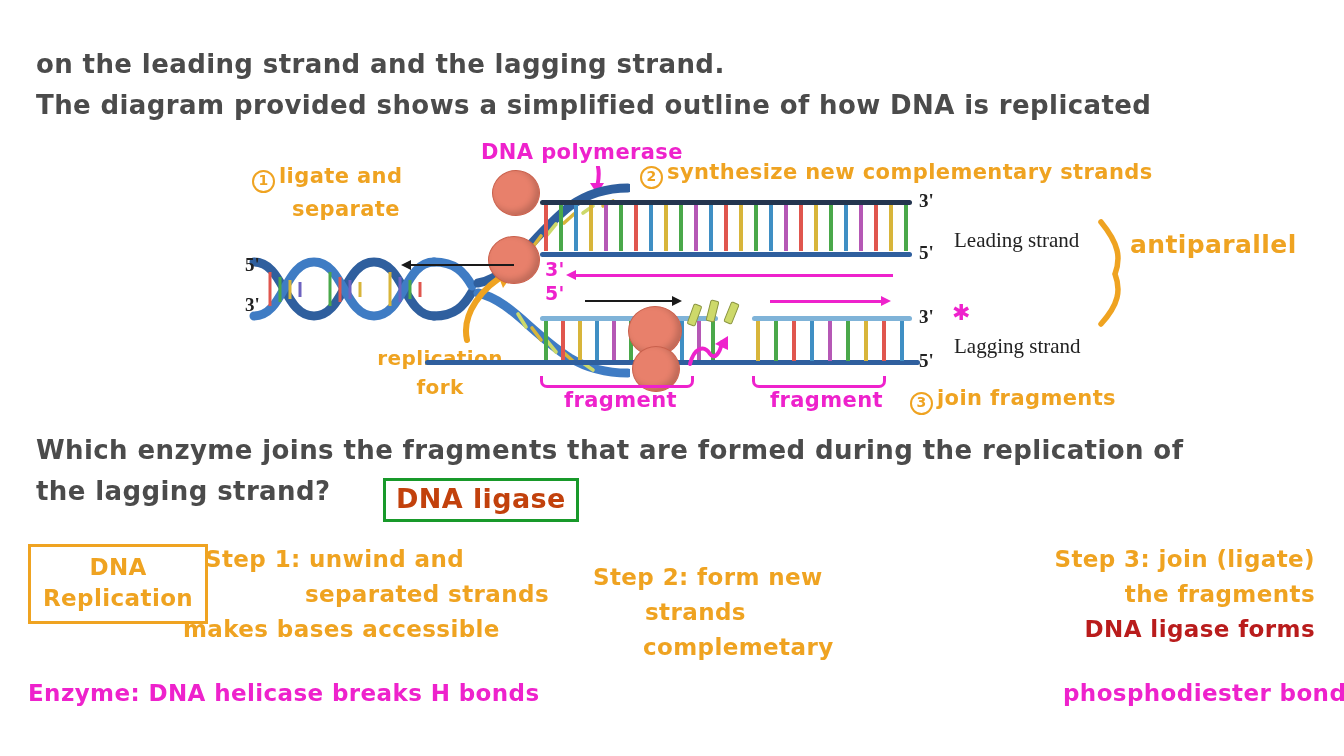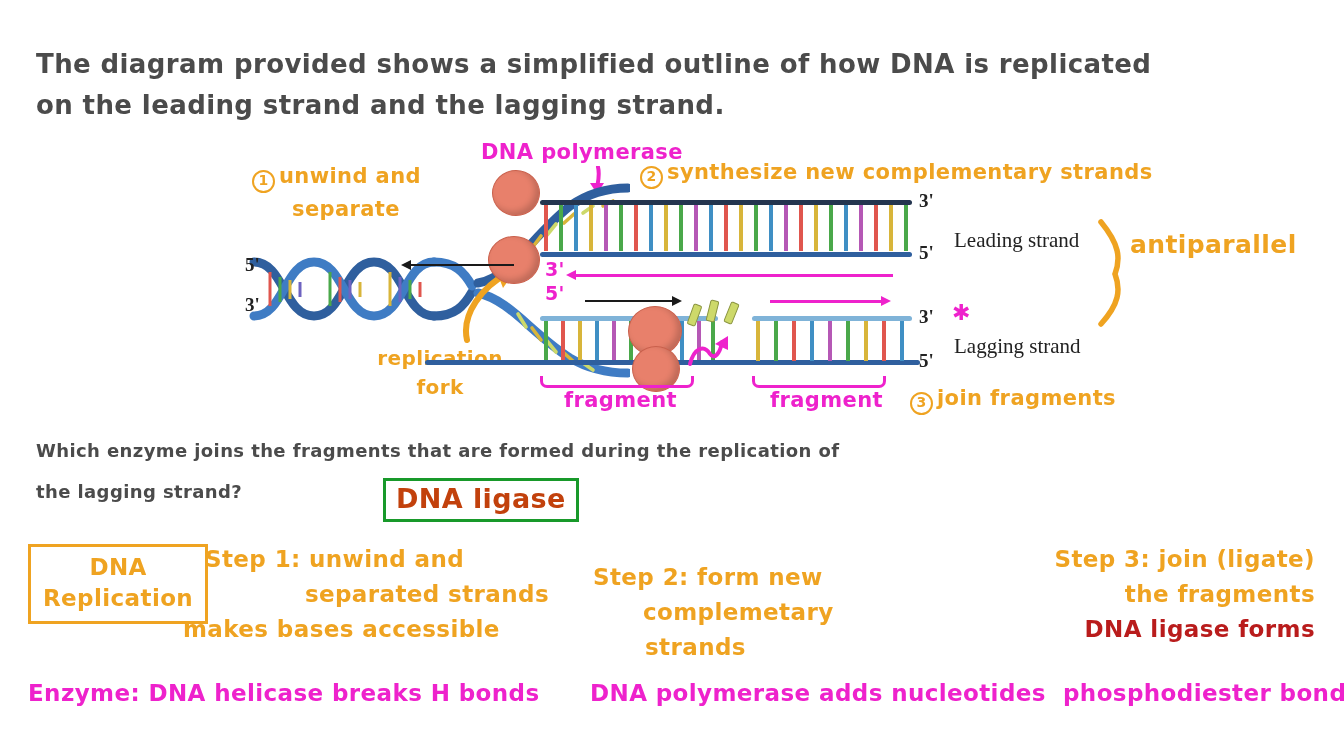--- a/index.html
+++ b/index.html
@@ -33,47 +33,47 @@
   .arrowline{position:absolute;height:2px;}
   .arrowline:after{content:"";position:absolute;top:-4px;width:0;height:0;
        border-top:5px solid transparent;border-bottom:5px solid transparent;}
   .ar-r:after{right:-9px;border-left:10px solid currentColor;}
   .ar-l:after{left:-9px;border-right:10px solid currentColor;}
   .arrowline{background:currentColor;}
   .brace{position:absolute;border:3px solid #ee22cc;border-top:none;border-radius:0 0 7px 7px;height:9px;}
   .freenuc{position:absolute;width:7px;height:20px;background:#cdd96a;border:1.4px solid #8a9440;border-radius:2px;}
   
   #question{position:absolute;left:36px;top:430px;width:1300px;color:#4b4b4b;
-            font-size:18px;line-height:41px;}
+            font-size:26px;line-height:41px;}
   #question .ln{display:block;white-space:nowrap;}
   #answerbox{position:absolute;left:383px;top:478px;border:3px solid #18992a;
              padding:2px 10px 5px;background:#fff;}
   #answerbox span{color:#c2410c;font-size:27px;font-weight:700;}
   
   #notes{position:absolute;left:0;top:536px;width:1187px;height:220px;}
   #titlebox{position:absolute;left:28px;top:8px;border:3px solid #efa321;
             padding:5px 12px 7px;text-align:center;}
   #titlebox div{color:#efa321;font-size:23px;line-height:31px;}
   .col{position:absolute;}
   .note{color:#efa321;font-size:23px;line-height:35px;white-space:nowrap;}
   .note.r{text-align:right;}
   .enzline{color:#ee22cc;font-size:23px;line-height:33px;white-space:nowrap;position:absolute;}
 </style>
 </head>
 <body>
 
 <div id="prompt" class="hand">
+  <span class="ln">on the leading strand and the lagging strand.</span>
   <span class="ln">The diagram provided shows a simplified outline of how DNA is replicated</span>
-  <span class="ln">on the leading strand and the lagging strand.</span>
 </div>
 
 <div id="diagram">
 
   <div class="lbl hand or" style="left:12px;top:12px;font-size:21px;line-height:32px;">
-    <span class="circnum">1</span><span>unwind and</span><br>
+    <span class="circnum">1</span><span>ligate and</span><br>
     <span style="margin-left:40px;display:inline-block">separate</span>
   </div>
 
   <div class="lbl hand mg" style="left:241px;top:-8px;font-size:21px;">DNA polymerase</div>
   <svg class="lbl" style="left:345px;top:18px;" width="26" height="30" viewBox="0 0 26 30">
     <path d="M13 1 C15 9 13 16 12 22" stroke="#ee22cc" stroke-width="4" fill="none" stroke-linecap="round"></path>
     <path d="M5 17 L12 28 L19 17 Z" fill="#ee22cc"></path>
   </svg>
 
   <div class="lbl hand or" style="left:400px;top:12px;font-size:21px;">
@@ -264,24 +264,23 @@
 
   <div class="col" style="left:205px;top:6px;width:360px;">
     <div class="note hand">Step 1: unwind and</div>
     <div class="note hand r" style="padding-right:16px;margin-left:32px;">separated strands</div>
     <div class="note hand" style="margin-left:-22px;">makes bases accessible</div>
   </div>
   <div class="enzline hand" style="left:28px;top:141px;">Enzyme: DNA helicase breaks H bonds</div>
 
   <div class="col" style="left:593px;top:24px;width:330px;">
     <div class="note hand">Step 2: form new</div>
+    <div class="note hand" style="margin-left:52px;">strands</div>
     <div class="note hand" style="margin-left:50px;">complemetary</div>
-    <div class="note hand" style="margin-left:52px;">strands</div>
-  </div>
-  <div class="enzline hand" style="left:590px;top:141px;">DNA polymerase adds nucleotides</div>
+  </div>
 
   <div class="col" style="left:975px;top:6px;width:340px;text-align:right;">
     <div class="note hand r">Step 3: join (ligate)</div>
     <div class="note hand r">the fragments</div>
     <div class="note hand r" style="color:#b91c1c;">DNA ligase forms</div>
   </div>
   <div class="enzline hand" style="left:1063px;top:141px;">phosphodiester bonds</div>
 </div>
 
 </body></html>

